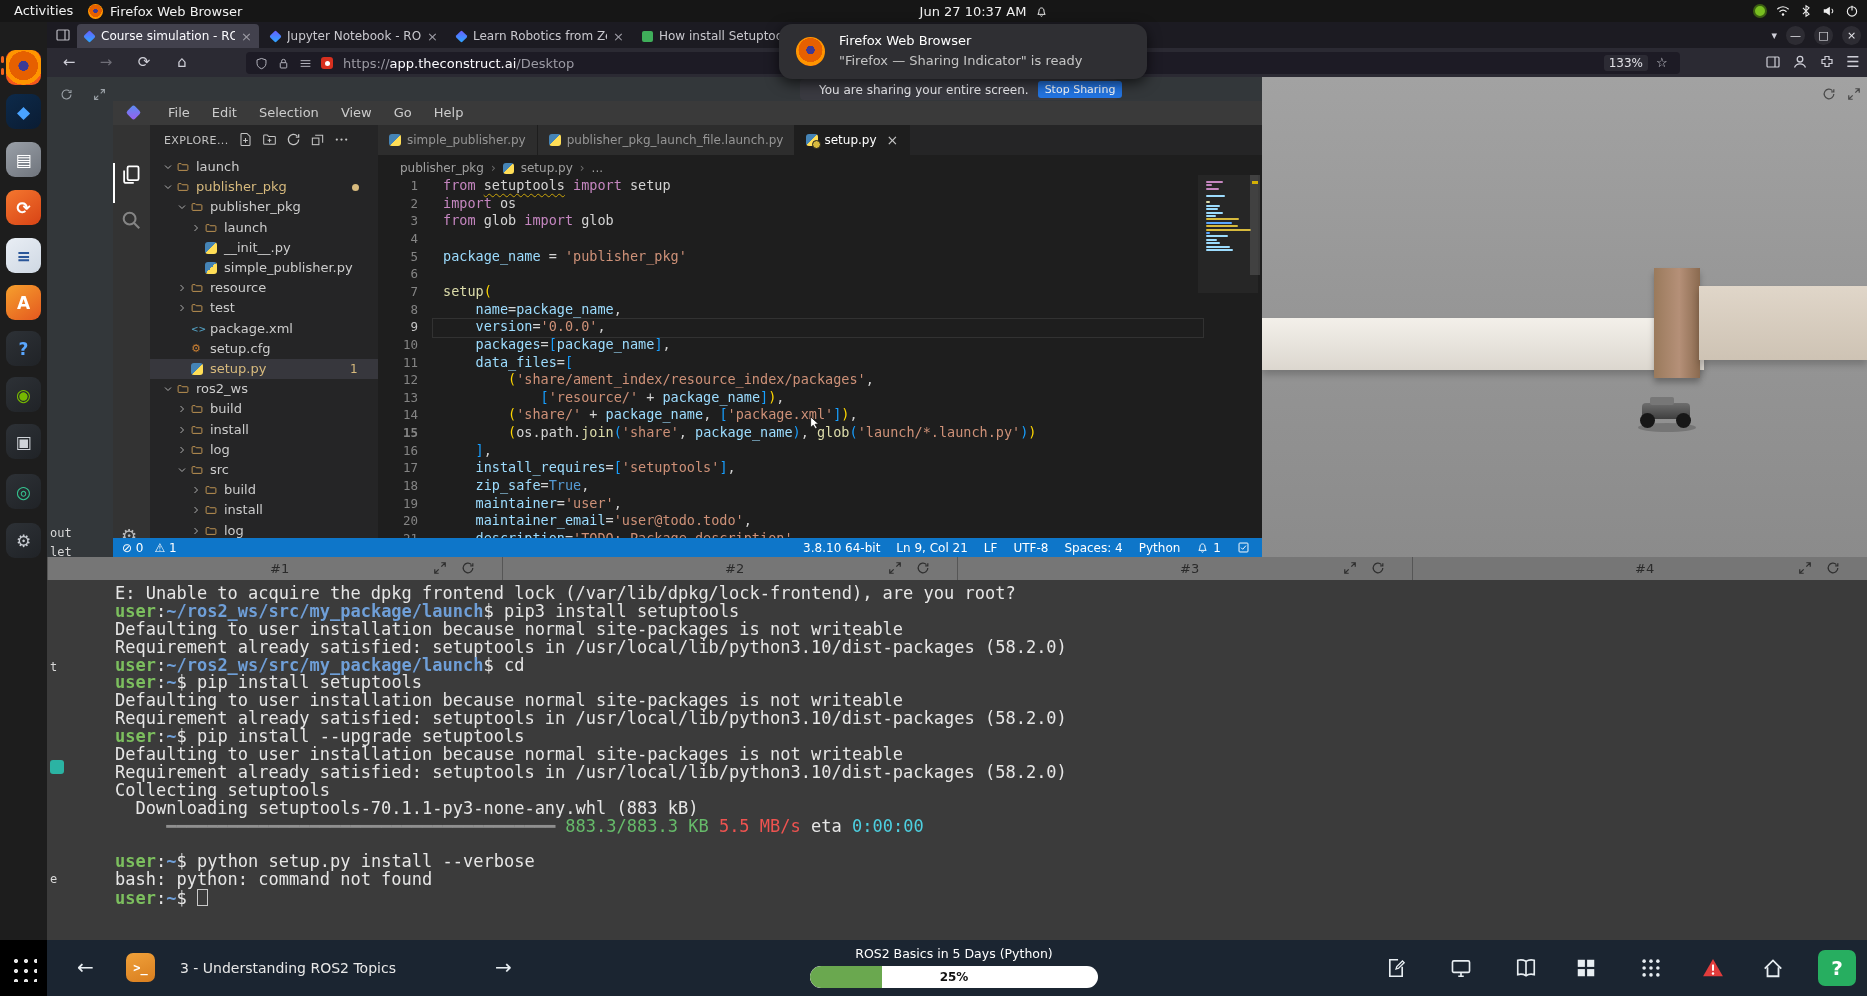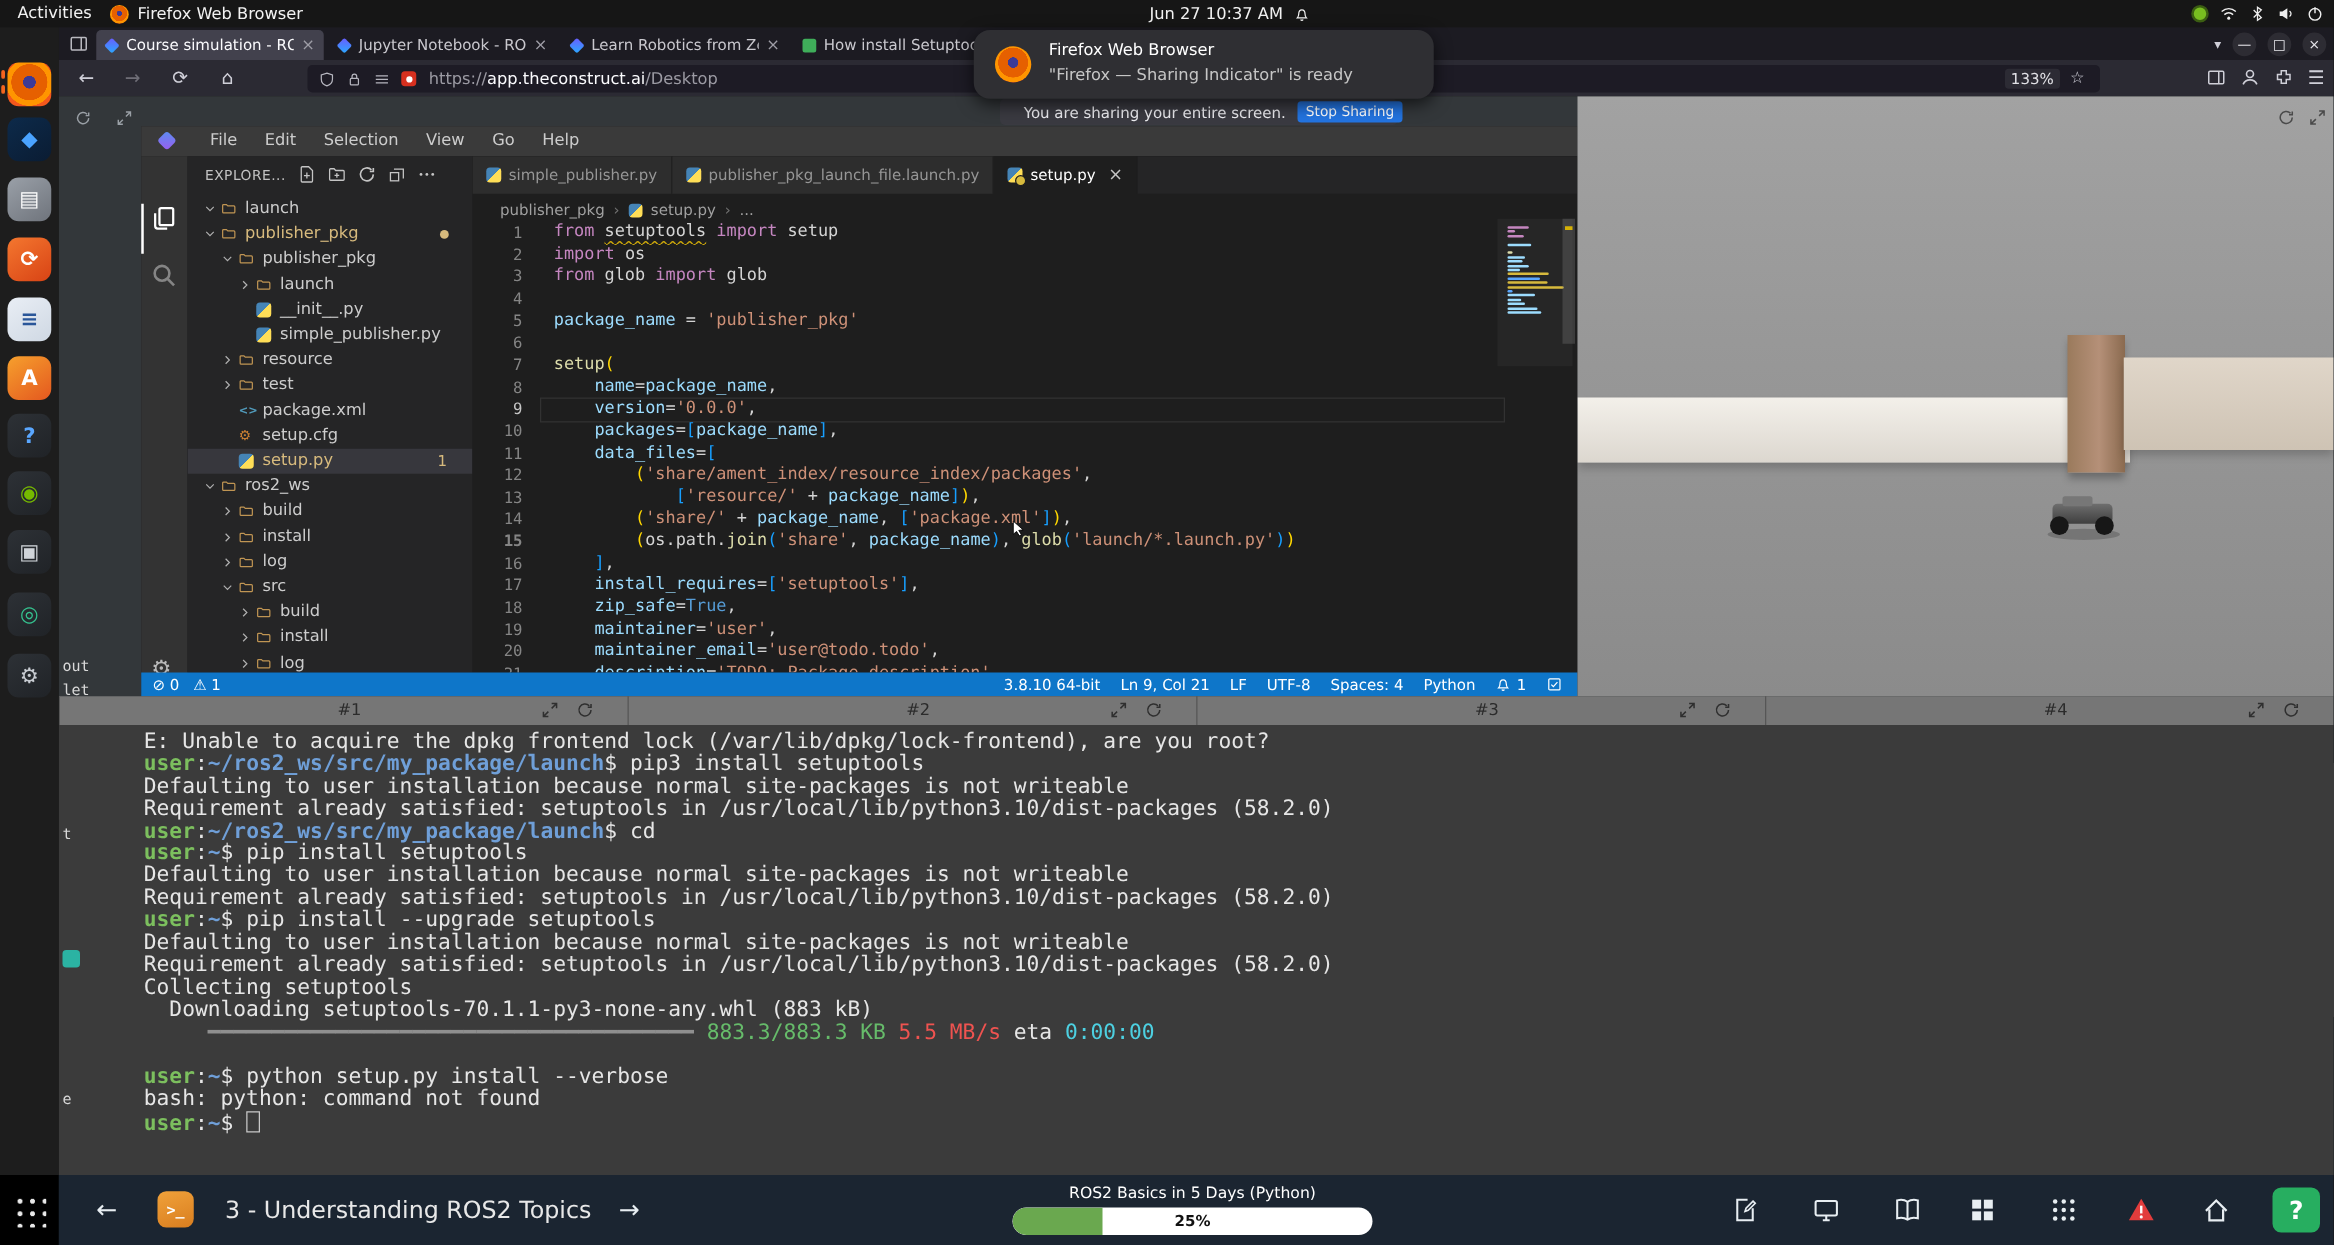--- a/index.html
+++ b/index.html
@@ -178,21 +178,21 @@
   #bottombar{position:absolute;left:0;top:940px;width:1867px;height:56px;background:#1b2531;z-index:15;}
   #appsgrid{position:absolute;left:0;top:0;width:47px;height:56px;background:#000;}
   #appsgrid .g{position:absolute;left:11px;top:16px;width:26px;height:26px;
     background-image:radial-gradient(#e8e8e8 2px,transparent 2.2px);background-size:10px 10px;}
   .bb-arrow{position:absolute;top:15px;font-size:20px;color:#e8eef2;}
   #bb-appicon{position:absolute;left:126px;top:13px;width:29px;height:29px;border-radius:7px;
     background:linear-gradient(160deg,#f0a13a,#d97e1f);color:#fff;
     font-family:"DejaVu Sans Mono",monospace;font-size:12px;font-weight:bold;
     display:flex;align-items:center;justify-content:center;}
   #bb-lesson{position:absolute;left:180px;top:0;height:56px;display:flex;align-items:center;
-    font-size:19px;color:#e8e8e8;}
+    font-size:14px;color:#e8e8e8;}
   #bb-course{position:absolute;left:810px;top:6px;width:288px;text-align:center;font-size:12.5px;color:#fff;}
   #bb-progress{position:absolute;left:810px;top:26px;width:288px;height:22px;background:#fff;border-radius:11px;overflow:hidden;}
   #bb-fill{position:absolute;left:0;top:0;height:22px;background:#6aa84f;border-radius:11px 0 0 11px;}
   #bb-pct{position:absolute;left:0;top:0;width:288px;line-height:22px;text-align:center;
     font-size:12px;font-weight:bold;color:#111;}
   .bb-ic{position:absolute;top:17px;width:22px;height:22px;color:#e8eef2;}
   #bb-help{position:absolute;left:1818px;top:10px;width:38px;height:36px;border-radius:7px;background:#27ae60;
     color:#fff;font-size:20px;font-weight:bold;display:flex;align-items:center;justify-content:center;}
 </style>
 </head>

